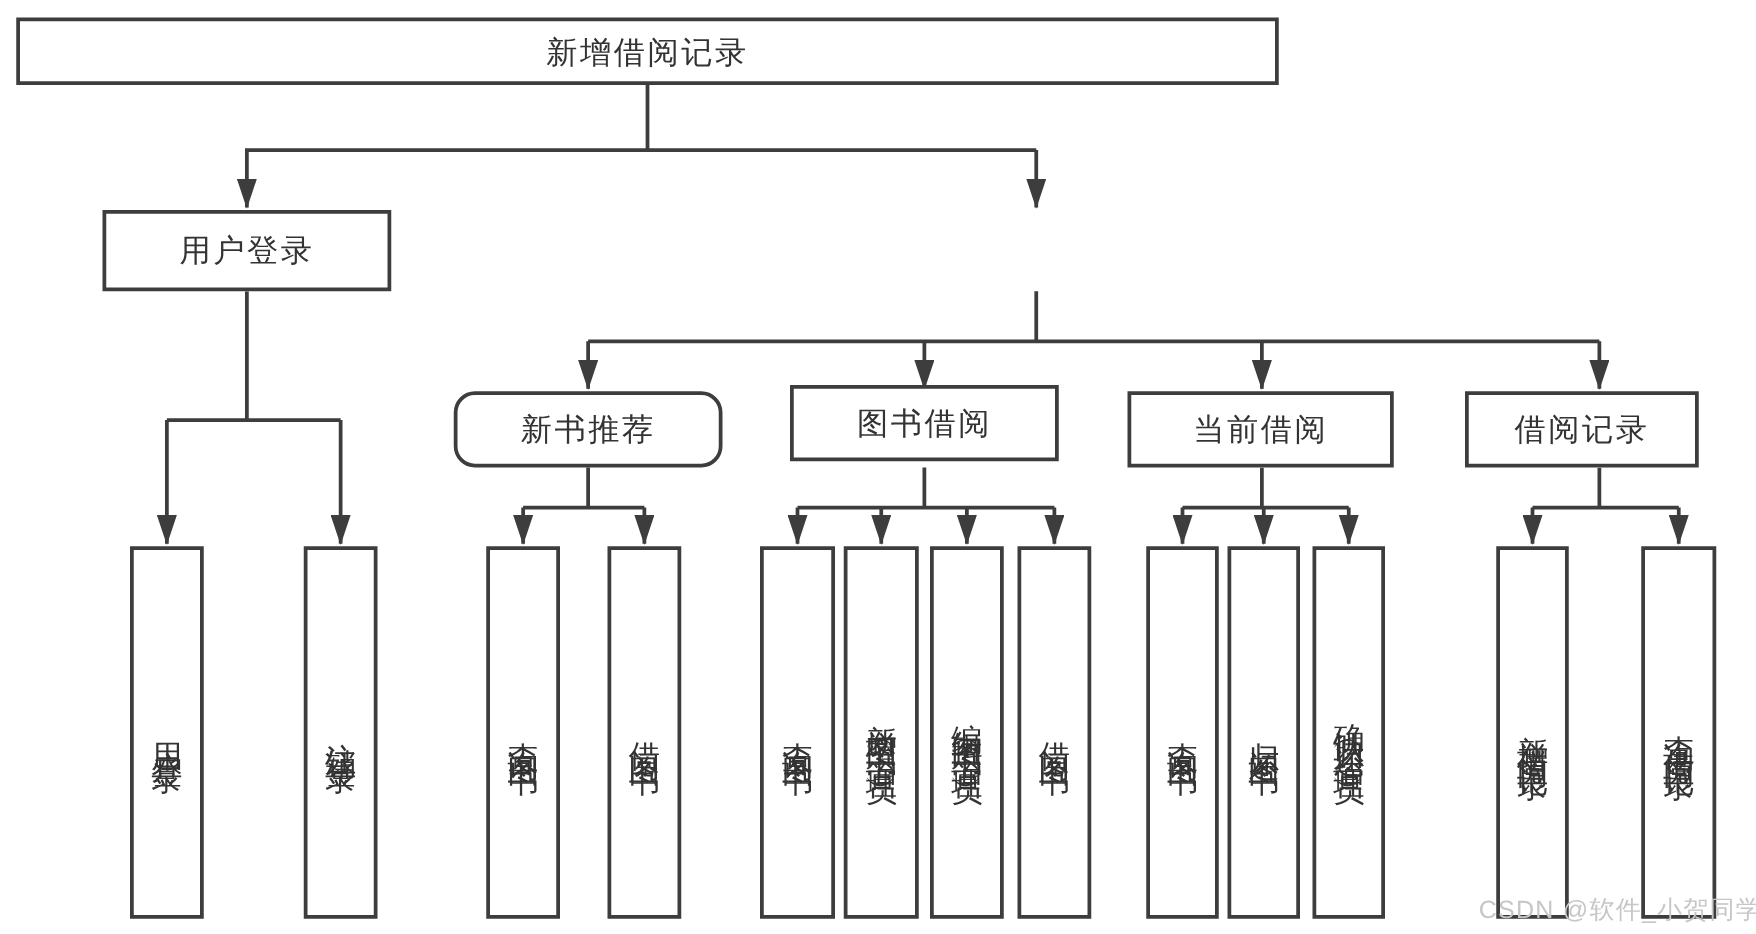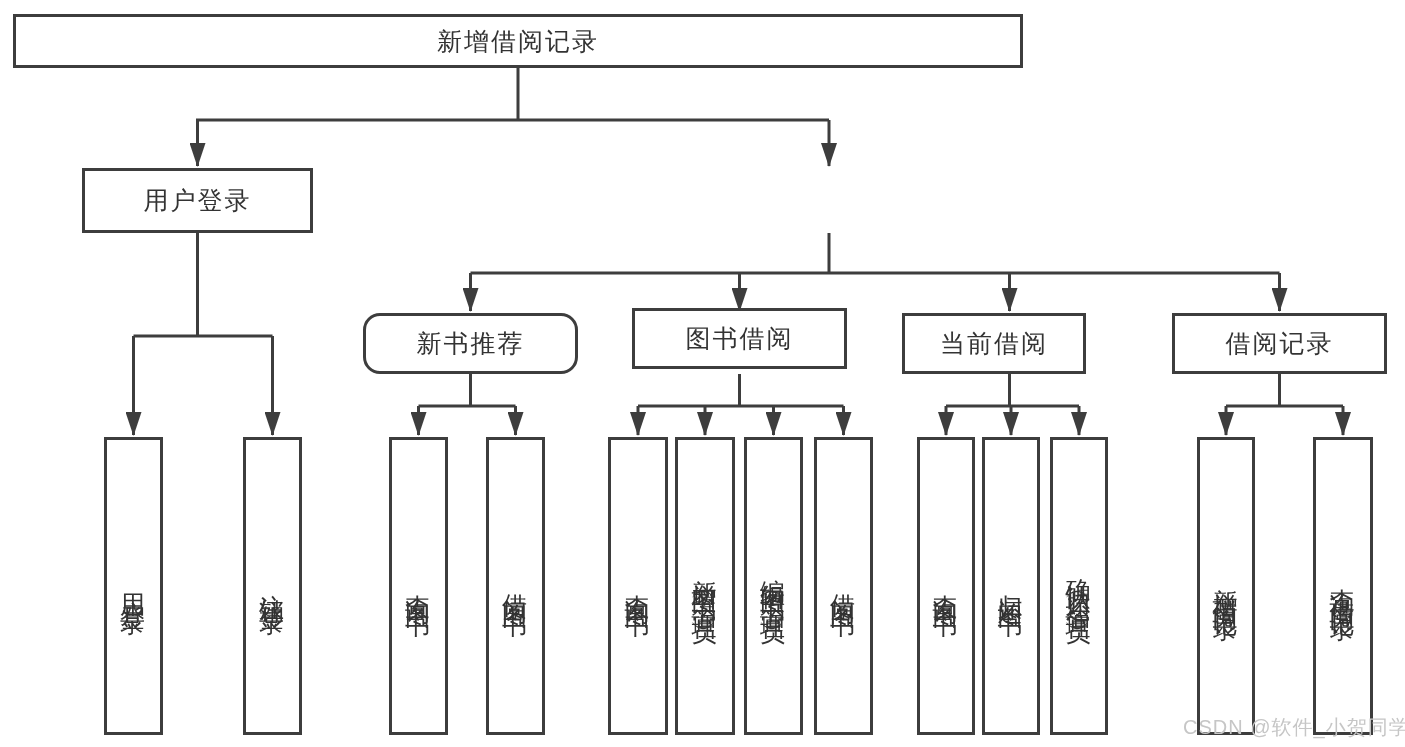--- a/index.html
+++ b/index.html
@@ -98,22 +98,22 @@
     <line x1="1226" y1="406" x2="1226" y2="435" stroke="#3d3d3d" stroke-width="3" marker-end="url(#arrowhead)"></line>
     <line x1="1343" y1="406" x2="1343" y2="435" stroke="#3d3d3d" stroke-width="3" marker-end="url(#arrowhead)"></line>
   </svg>
 
   <div class="box h" style="left:13px; top:14px; width:1010px; height:54px;">新增借阅记录</div>
 
   <div class="box h" style="left:82px; top:168px; width:231px; height:65px;">用户登录</div>
 
   <div class="box h" style="left:363px; top:313px; width:215px; height:61px;border-radius:17px;">新书推荐</div>
   <div class="box h" style="left:632px; top:308px; width:215px; height:61px;">图书借阅</div>
-  <div class="box h" style="left:902px; top:313px; width:184px; height:61px;">当前借阅</div>
-  <div class="box h" style="left:1172px; top:313px; width:215px; height:61px;">借阅记录</div>
+  <div class="box h" style="left:902px; top:313px; width:213px; height:61px;">当前借阅</div>
+  <div class="box h" style="left:1172px; top:313px; width:187px; height:61px;">借阅记录</div>
 
   <div class="box v" style="left:104px; top:437px; width:59px; height:298px;">用户登录</div>
   <div class="box v" style="left:243px; top:437px; width:59px; height:298px;">注销登录</div>
 
   <div class="box v" style="left:389px; top:437px; width:59px; height:298px;">查询图书</div>
   <div class="box v" style="left:486px; top:437px; width:59px; height:298px;">借阅图书</div>
 
   <div class="box v" style="left:608px; top:437px; width:60px; height:298px;">查询图书</div>
   <div class="box v" style="left:675px; top:437px; width:60px; height:298px;">新增图书（管理员）</div>
   <div class="box v" style="left:744px; top:437px; width:59px; height:298px;">编辑图书（管理员）</div>

